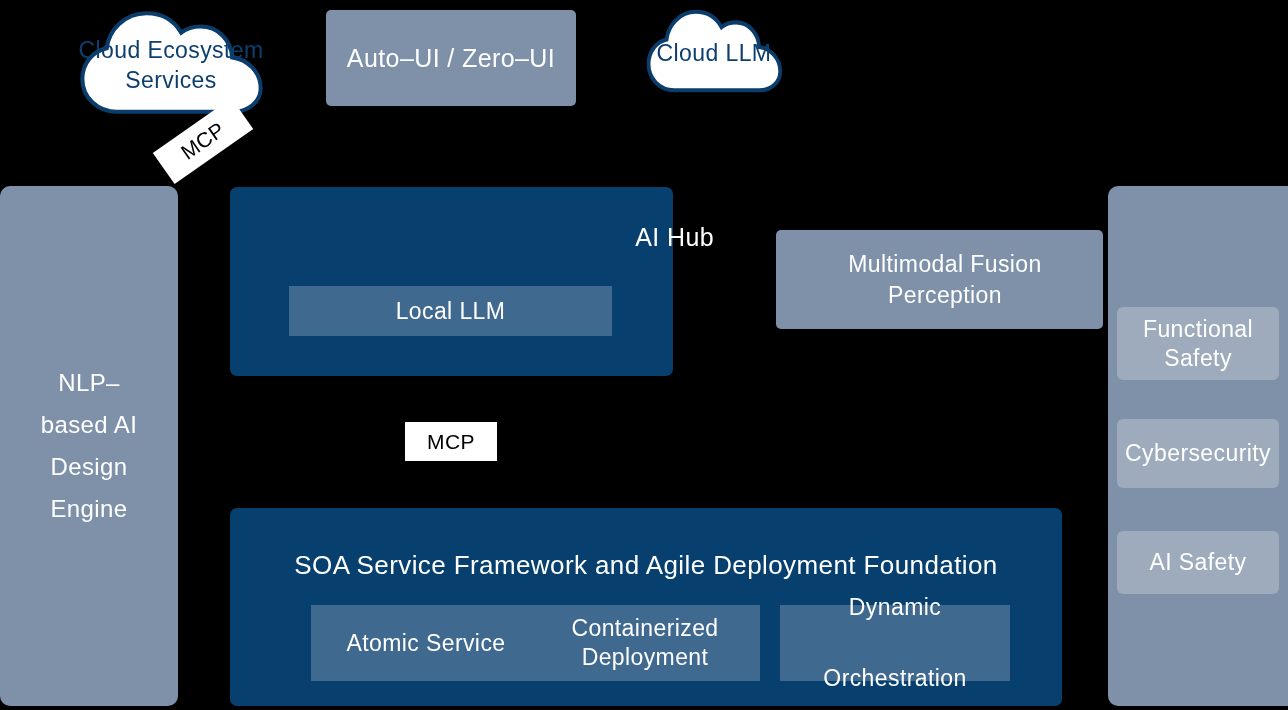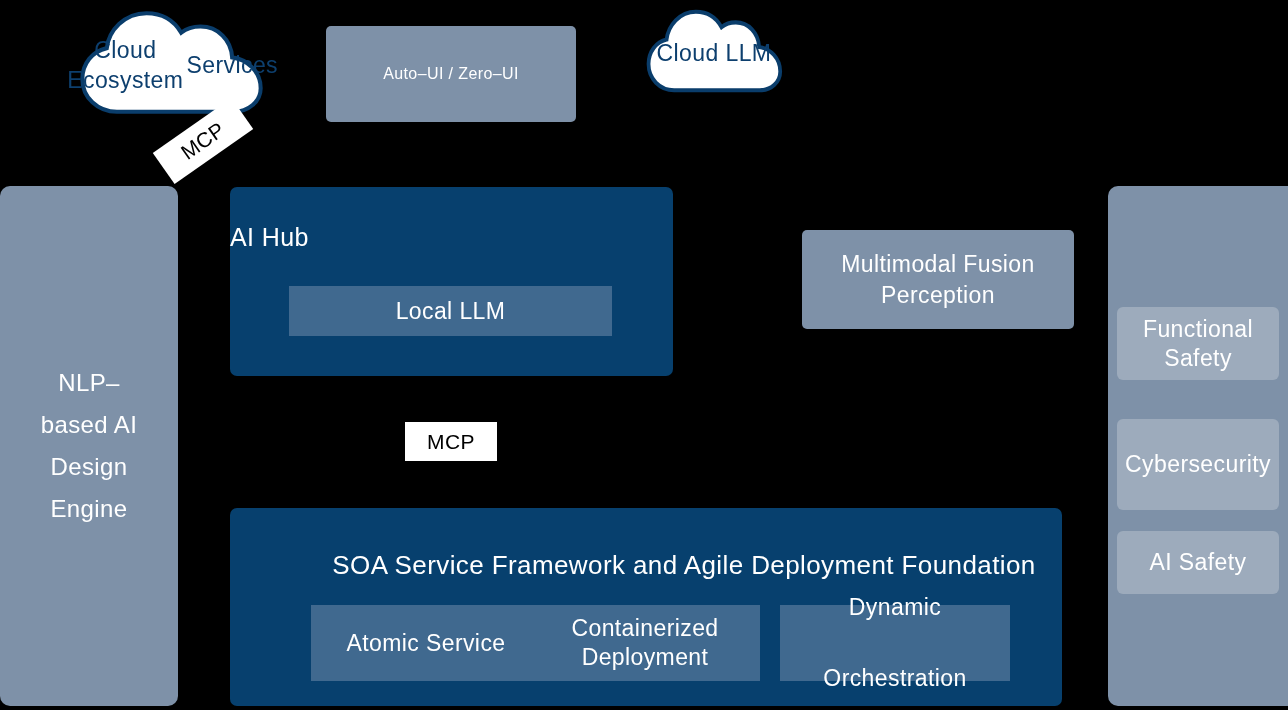--- a/index.html
+++ b/index.html
@@ -33,21 +33,21 @@
     justify-content: center;
     text-align: center;
   }
 
   
   .cloud-wrap { position: absolute; }
   .cloud-wrap svg { position: absolute; left: 0; top: 0; width: 100%; height: 100%; }
   .cloud-label {
     position: absolute;
     left: 0; right: 0; top: 0; bottom: 0;
-    display: flex; flex-direction: row;
+    display: flex; flex-direction: column;
     align-items: center; justify-content: center;
     color: #0d3f6e;
     font-size: 23px;
     line-height: 30px;
     text-align: center;
     padding-top: 4px;
   }
 
   
   .mcp-tag {
@@ -56,52 +56,52 @@
     font-size: 21px;
     display: flex;
     align-items: center;
     justify-content: center;
   }
   #mcp-link { left: 155px; top: 122px; width: 96px; height: 38px; transform: rotate(-35deg); }
   #mcp-middle { left: 405px; top: 422px; width: 92px; height: 39px; }
 
   
   #cloud-eco { left: 64px; top: 6px; width: 214px; height: 113px; }
-  #auto-ui   { left: 326px; top: 10px; width: 250px; height: 96px; font-size: 16px; margin-top: 16px; }
+  #auto-ui   { left: 326px; top: 10px; width: 250px; height: 96px; font-size: 25px; }
   #cloud-llm { left: 635px; top: 6px; width: 158px; height: 90px; }
   #cloud-llm .cloud-label { font-size: 23px; }
 
   
   #left-panel  { left: 0px; top: 186px; width: 178px; height: 520px; font-size: 24px; }
   #left-panel .line { line-height: 42px; }
   #right-panel { left: 1108px; top: 186px; width: 180px; height: 520px; padding-left: 16px; }
   .safety-item { left: 9px; width: 162px; font-size: 23px; line-height: 29px; position: absolute; }
   #safety-0 { top: 121px; height: 73px; }
-  #safety-1 { top: 233px; height: 91px; }
+  #safety-1 { top: 233px; height: 69px; }
   #safety-2 { top: 345px; height: 63px; }
 
   
   #ai-hub { left: 230px; top: 187px; width: 443px; height: 189px; }
   #ai-hub-title {
     position: absolute; left: 0; top: 36px; width: 100%;
-    text-align: left; font-size: 25px;
+    text-align: right; font-size: 25px; padding-left: 41px;
   }
   #local-llm {
     position: absolute; left: 59px; top: 99px; width: 323px; height: 50px;
     font-size: 23px;
   }
 
   
-  #multimodal { left: 802px; top: 230px; width: 272px; height: 99px; font-size: 23px; line-height: 31px; }
+  #multimodal { left: 776px; top: 230px; width: 316px; height: 99px; font-size: 23px; line-height: 31px; padding-left: 11px; }
 
   
   #soa { left: 230px; top: 508px; width: 832px; height: 198px; }
   #soa-title {
     position: absolute; left: 0; top: 42px; width: 100%;
-    text-align: center; font-size: 26px; margin-left: 38px;
+    text-align: center; font-size: 26px;
   }
   .soa-sub {
     position: absolute; top: 97px; height: 76px; width: 230px;
     font-size: 23px; line-height: 29px;
   }
   #soa-sub-0 { left: 47px; margin-left: 34px; }
   #soa-sub-1 { left: 300px; }
   #soa-sub-2 { left: 550px; gap: 42px; }
 </style>
 </head>

